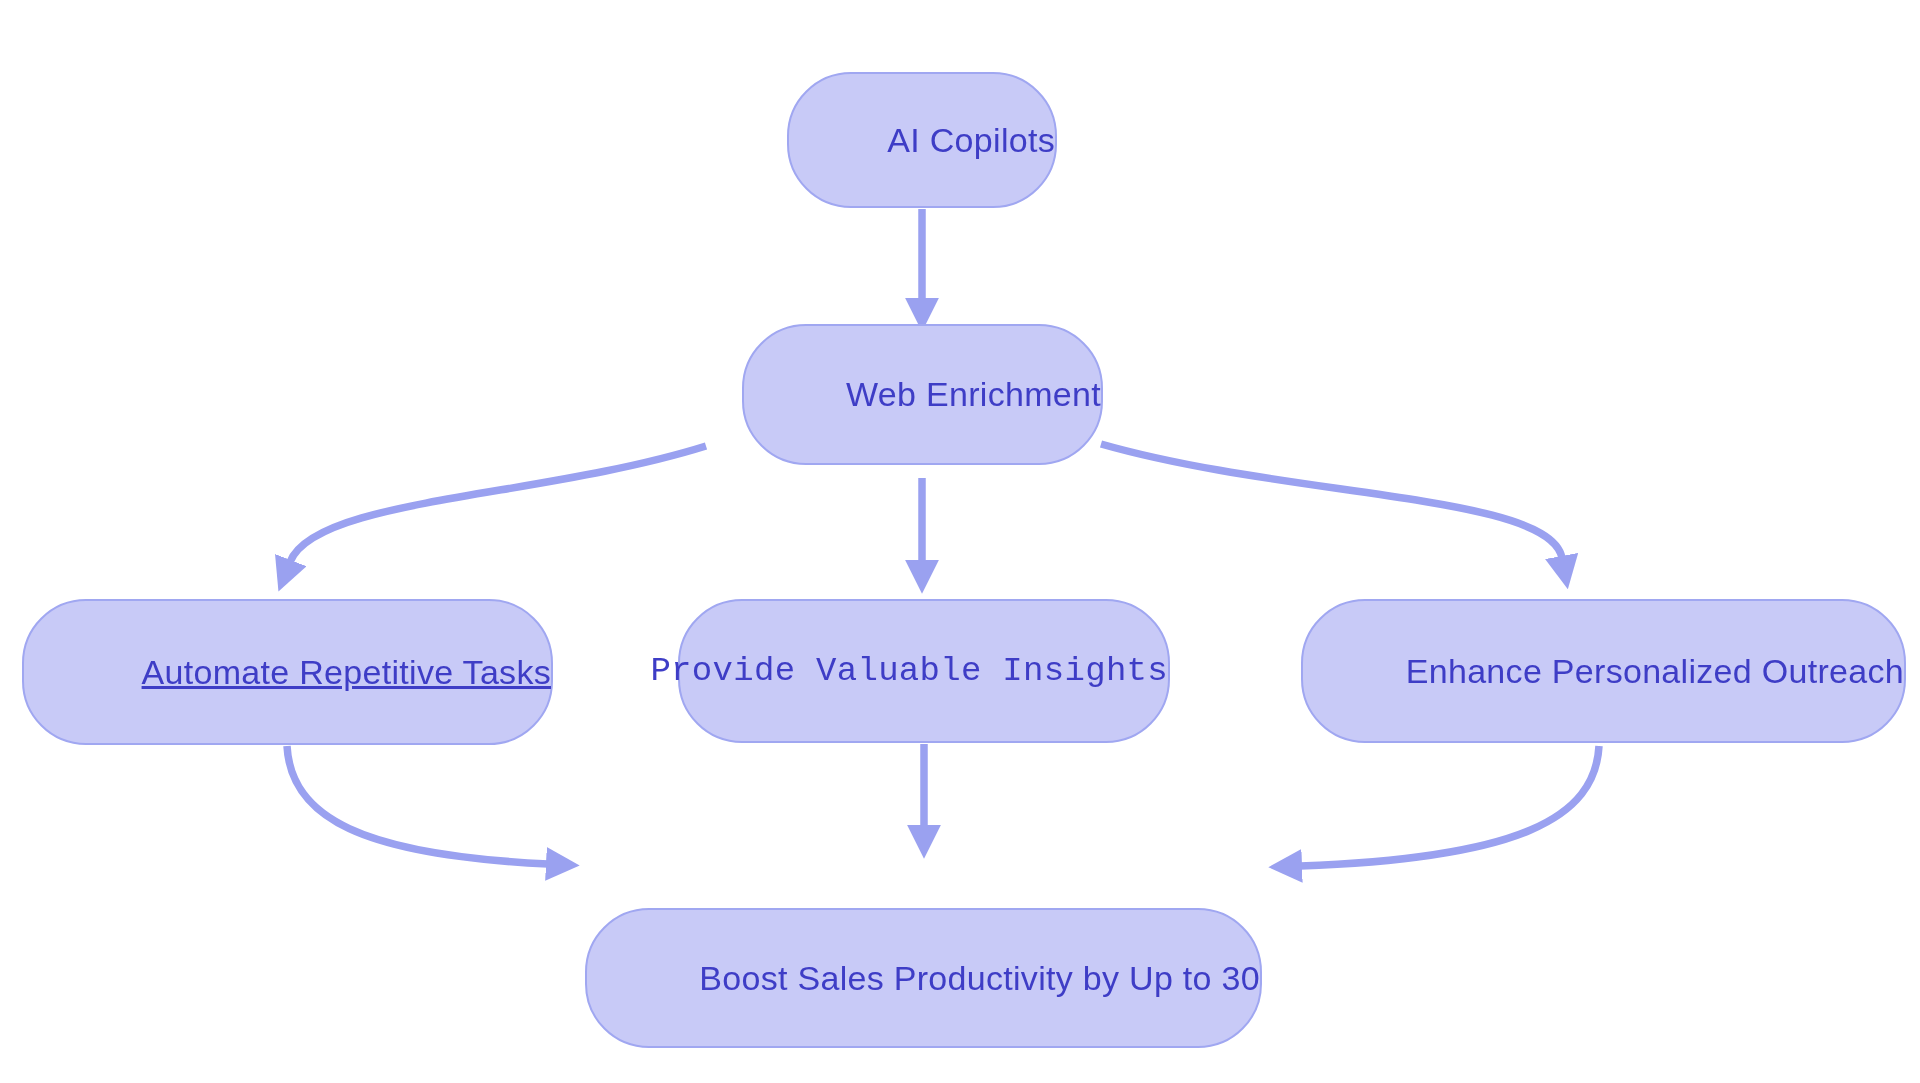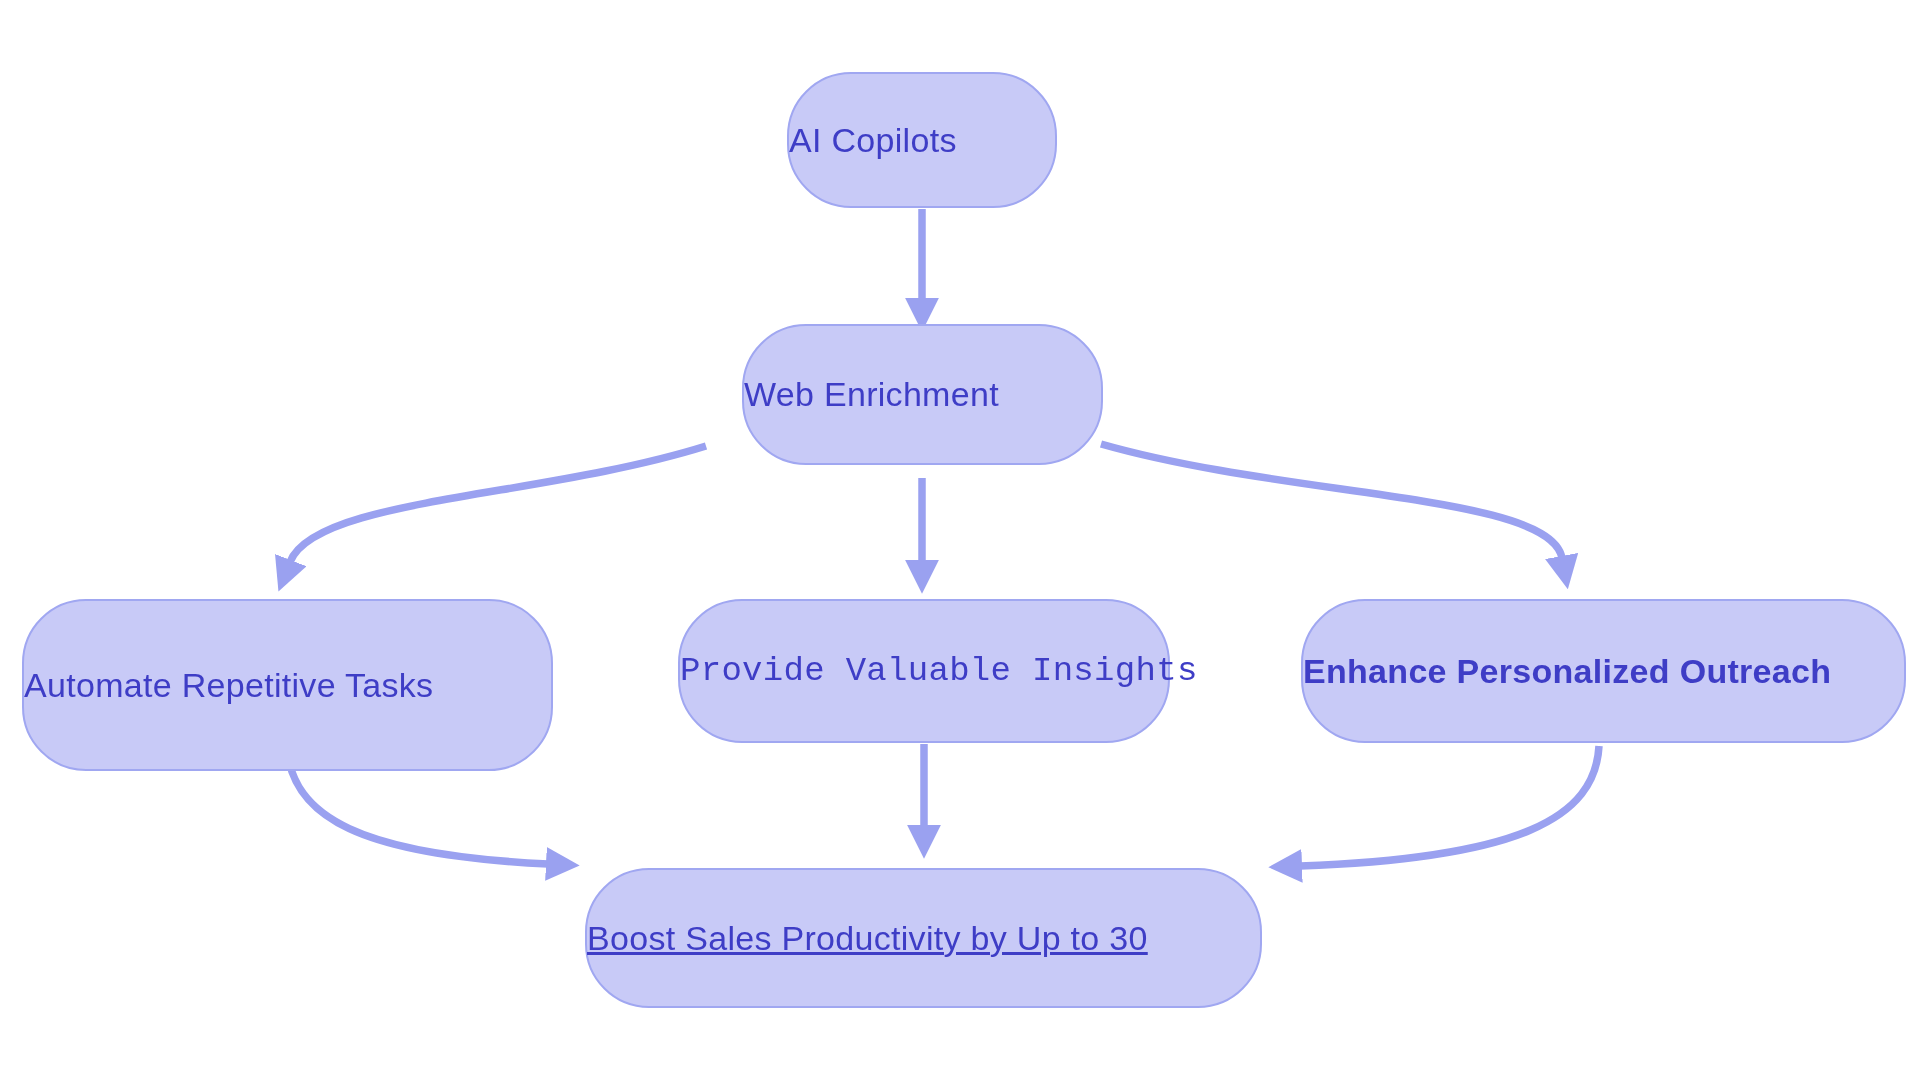--- a/index.html
+++ b/index.html
@@ -31,37 +31,37 @@
   }
   .arrowhead {
     fill: var(--arrow-color, #9aa1f0);
     stroke: none;
   }
   .node {
     position: absolute;
     box-sizing: border-box;
     display: flex;
     align-items: center;
-    justify-content: flex-start;
+    justify-content: flex-end;
     background: var(--node-fill, #c8caf7);
     border: 2.5px solid var(--node-border, #a0a7f1);
     border-radius: 64px;
     color: var(--node-text, #3e3dc6);
     font-size: 34px;
     font-weight: 400;
     letter-spacing: 0.3px;
     text-align: center;
     white-space: nowrap;
   }
   .node-ai        { left: 787px;  top: 72px;  width: 270px; height: 136px; }
   .node-web       { left: 742px;  top: 324px; width: 361px; height: 141px; }
-  .node-automate  { left: 22px;   top: 599px; width: 531px; height: 172px; }
+  .node-automate  { left: 22px;   top: 599px; width: 531px; height: 146px; text-decoration: underline; }
   .node-provide   { left: 678px;  top: 599px; width: 492px; height: 144px; font-family: Liberation Mono, monospace; }
-  .node-enhance   { left: 1301px; top: 599px; width: 605px; height: 144px; font-weight: bold; }
-  .node-boost     { left: 585px;  top: 868px; width: 677px; height: 140px; text-decoration: underline; }
+  .node-enhance   { left: 1301px; top: 599px; width: 605px; height: 144px; }
+  .node-boost     { left: 585px;  top: 908px; width: 677px; height: 140px; }
 </style>
 </head>
 <body>
 
 <div class="stage">
 
   <svg class="edges-layer" viewBox="0 0 1920 1083" aria-hidden="true">
     <defs>
       <marker id="arrow" viewBox="0 0 10 10" markerWidth="4.5" markerHeight="4.5" refX="0.6" refY="5" orient="auto" markerUnits="strokeWidth">
         <path class="arrowhead" d="M 0 0 L 10 5 L 0 10 z"></path>

